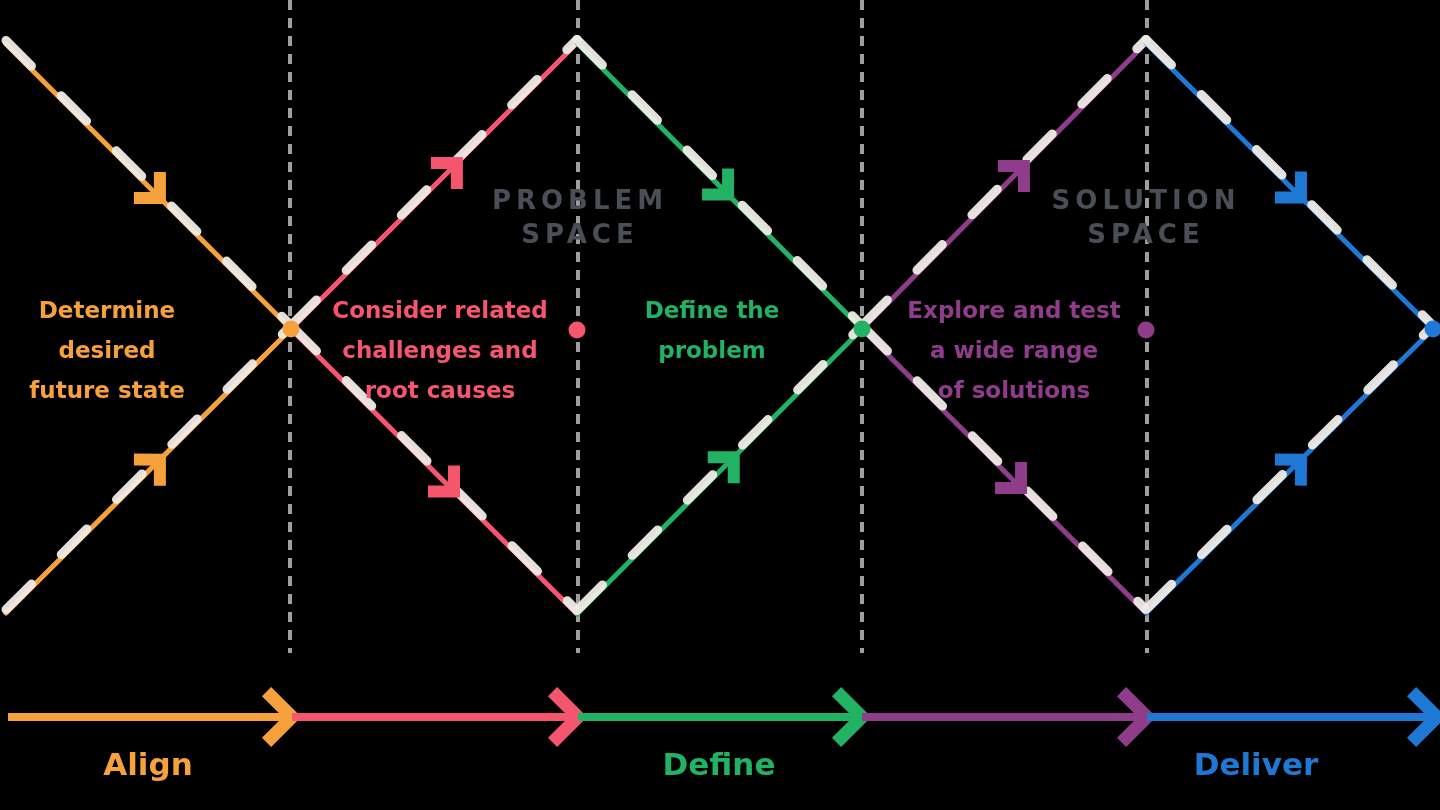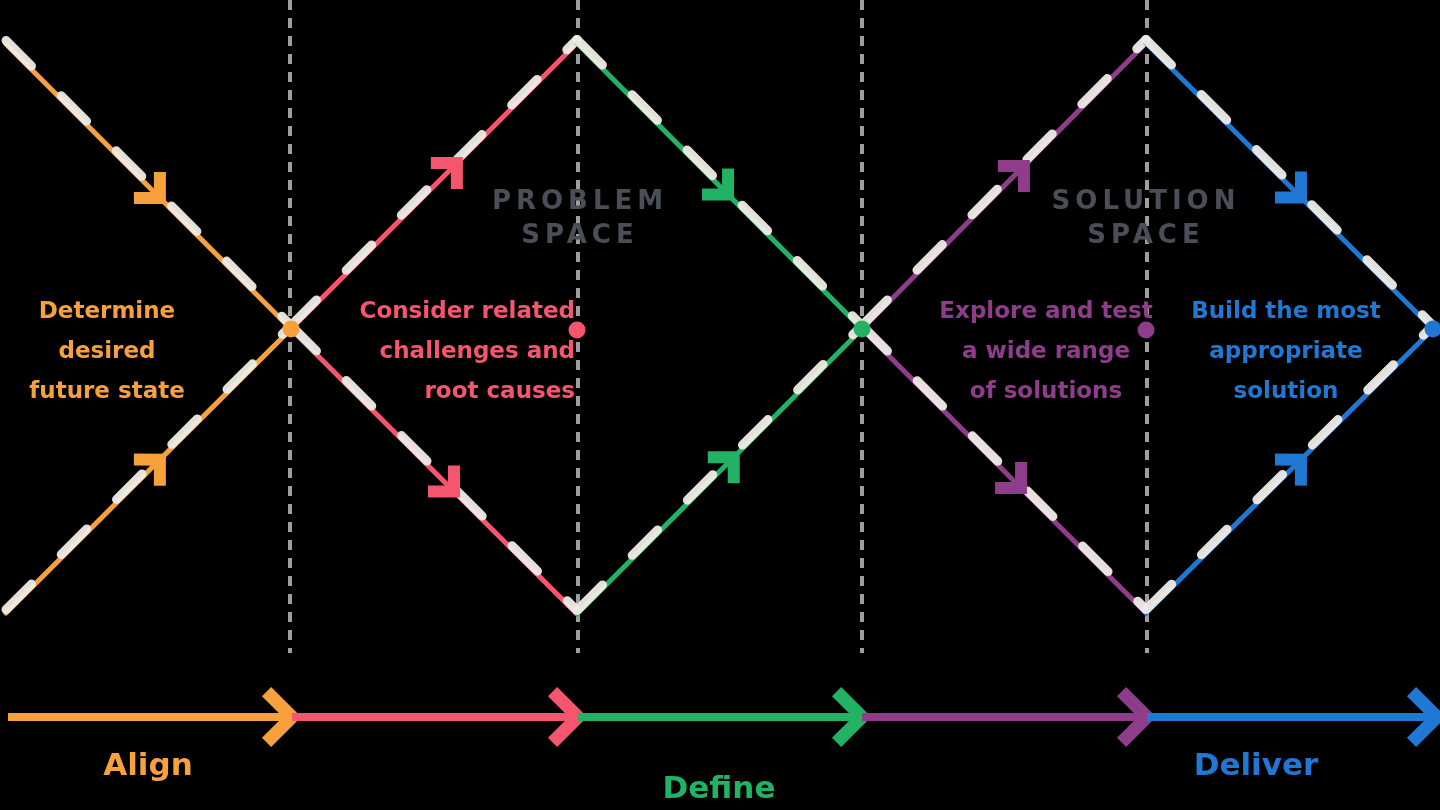--- a/index.html
+++ b/index.html
@@ -9,21 +9,21 @@
   .space-label{position:absolute;top:183px;transform:translateX(-50%);text-align:center;
 ilter:none;
          font-size:26px;font-weight:bold;letter-spacing:5px;line-height:34px;white-space:pre-line;}
   .space-problem{left:580px;}
   .space-solution{left:1146px;}
   .desc{position:absolute;top:290px;width:270px;transform:translateX(-50%);text-align:center;
         font-size:23px;font-weight:bold;line-height:40px;white-space:pre-line;}
   .desc-align{left:107px;}
   .desc-discover{left:440px;}
   .desc-define{left:712px;}
-  .desc-develop{left:1046px;}
+  .desc-develop{left:1014px;}
   .desc-deliver{left:1286px;}
   .phase-label{position:absolute;top:746px;transform:translateX(-50%);
                font-size:31px;font-weight:bold;line-height:36px;}
   .pl-align{left:148px;}
   .pl-discover{left:432px;}
   .pl-define{left:719px;}
   .pl-develop{left:1003px;}
   .pl-deliver{left:1256px;}
 </style>
 </head>
@@ -83,26 +83,25 @@
     </svg>
 
   <div class="space-label space-problem" style="color: rgb(74, 78, 87);">PROBLEM
 SPACE</div>
   <div class="space-label space-solution" style="color: rgb(74, 78, 87);">SOLUTION
 SPACE</div>
 
   <div class="desc desc-align" style="color: rgb(247, 161, 60);">Determine
 desired
 future state</div>
-  <div class="desc desc-discover" style="color: rgb(246, 85, 110); text-align: right;">Consider related
+  <div class="desc desc-discover" style="color: rgb(246, 85, 110);">Consider related
 challenges and
 root causes</div>
+  <div class="desc desc-define" style="color: rgb(34, 178, 100);">Define the
+problem</div>
   <div class="desc desc-develop" style="color: rgb(143, 61, 139);">Explore and test
 a wide range
 of solutions</div>
-  <div class="desc desc-deliver" style="color: rgb(31, 121, 212);">Build the most
-appropriate
-solution</div>
 
   <div class="phase-label pl-align" style="color: rgb(247, 161, 60);">Align</div>
-  <div class="phase-label pl-define" style="color: rgb(34, 178, 100); margin-top: 23px;">Define</div>
+  <div class="phase-label pl-define" style="color: rgb(34, 178, 100);">Define</div>
   <div class="phase-label pl-deliver" style="color: rgb(31, 121, 212);">Deliver</div>
 </div>
 
 </body></html>

